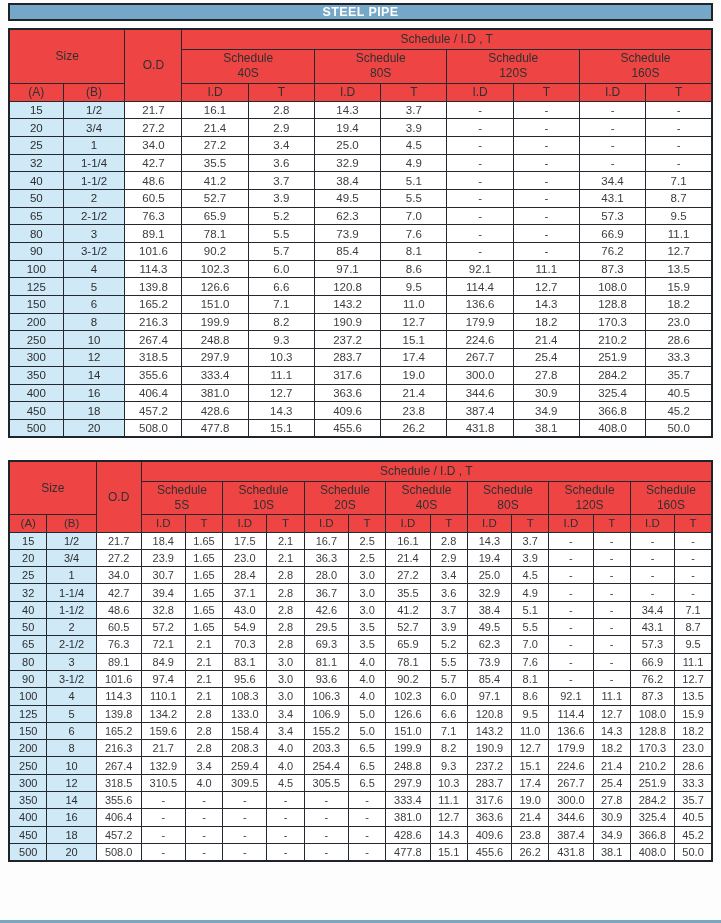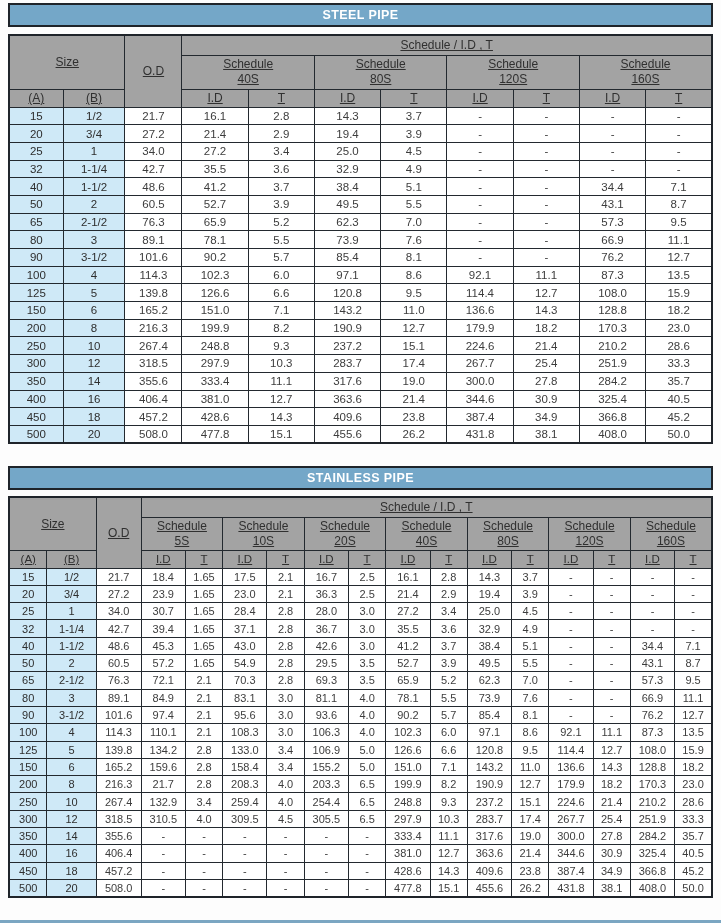--- a/index.html
+++ b/index.html
@@ -4,32 +4,32 @@
 <style>
   * { box-sizing: border-box; }
   html,body { margin:0; padding:0; }
   body {
     width:721px; height:923px; position:relative; overflow:hidden;
     background:#fdfdfd;
     font-family:"Liberation Sans", sans-serif;
   }
   .wrap { padding:3px 8px 0 8px; }
   .title-bar {
-    height:24px; background:#74a7c8; border:2px solid #1f242a;
+    height:18px; background:#74a7c8; border:2px solid #1f242a;
     display:flex; align-items:center; justify-content:center;
   }
   .title-bar .title-text {
     color:#ffffff; font-weight:700; font-size:12.5px; letter-spacing:0.4px; line-height:1;
   }
   table {
     width:100%; border-collapse:collapse; table-layout:fixed;
     border:2px solid #1f242a; background:#ffffff;
   }
   th, td { border:1px solid #23292f; text-align:center; padding:0; }
-  th { background:#a3a3a3; font-weight:400; color:#303030;text-decoration:underline; }
+  th { background:#ef4444; font-weight:400; color:#303030; }
   td { background:#ffffff; color:#3d3d3d; }
   td.hl { background:#cfe9f7; color:#2e2e2e; }
   .sched .l1, .sched .l2 { display:block; line-height:1.25; }
 
   .tbl-steel { margin-top:7px; }
   .tbl-steel thead tr.r1 th { height:20px; font-size:12px; }
   .tbl-steel thead tr.r2 th { height:34px; font-size:12px; }
   .tbl-steel thead tr.r3 th { height:18px; font-size:12px; }
   .tbl-steel thead th.size-th { font-size:12.5px; }
   .tbl-steel tbody td { height:17.7px; font-size:11.5px; }
@@ -353,23 +353,20 @@
             <td>431.8</td>
             <td>38.1</td>
             <td>408.0</td>
             <td>50.0</td>
           </tr>
         </tbody>
     </table>
   </div>
 
   <div class="section section-stainless">
-    <div class="title-bar">
-      <span class="title-text">STAINLESS PIPE</span>
-    </div>
 
     <table class="tbl-stainless">
       <colgroup>
         <col style="width:5.4%">
           <col style="width:7.0%">
           <col style="width:6.4%">
         <col style="width:6.3%">
           <col style="width:5.3%">
         <col style="width:6.3%">
           <col style="width:5.3%">
@@ -513,21 +510,21 @@
             <td>4.9</td>
             <td>-</td>
             <td>-</td>
             <td>-</td>
             <td>-</td>
           </tr>
           <tr>
             <td class="hl">40</td>
             <td class="hl">1-1/2</td>
             <td>48.6</td>
-            <td>45.3</td>
+            <td>32.8</td>
             <td>1.65</td>
             <td>43.0</td>
             <td>2.8</td>
             <td>42.6</td>
             <td>3.0</td>
             <td>41.2</td>
             <td>3.7</td>
             <td>38.4</td>
             <td>5.1</td>
             <td>-</td>

